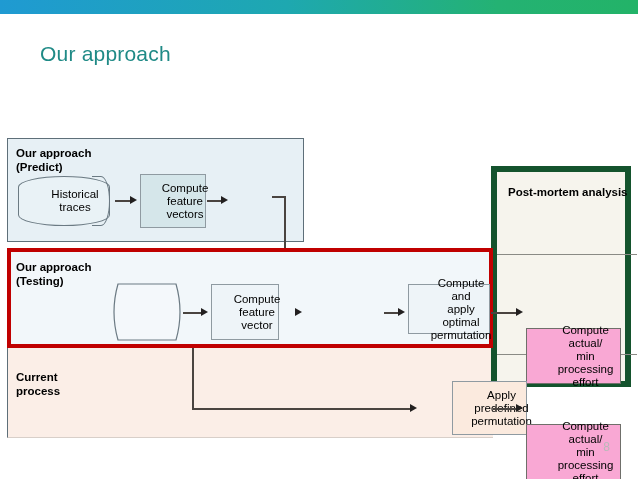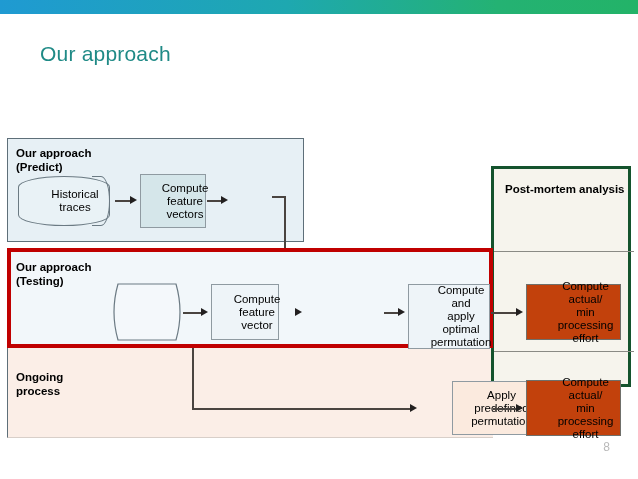--- a/index.html
+++ b/index.html
@@ -69,21 +69,21 @@
     border-left: 1px solid #5e6f79;
     border-bottom: 1px solid #d8cfc9;
   }
 
   
   .postmortem {
     position: absolute;
     left: 484px; top: 28px;
     width: 140px; height: 221px;
     background: #f6f4ed;
-    border: 3px solid #14532d;
+    border: 6px solid #14532d;
     box-sizing: border-box;
   }
   .pm-divider {
     position: absolute;
     left: 0; width: 140px; height: 0;
     border-top: 1px solid #8a8a85;
   }
   .pm-div1 { top: 82px; }
   .pm-div2 { top: 182px; }
   .pm-title {
@@ -120,21 +120,21 @@
     line-height: 13px;
     color: #000;
     padding-left: 24px;
   }
   .box {
     border: 1px solid #8f9aa1;
   }
   .box-train   { background: #d5e6ea; }
   .box-test    { background: #eef4f8; }
   .box-current { background: #fbeade; margin-left: 35px; }
-  .box-pm      { background: #c2410c; border: 1px solid #6f6f6a; }
+  .box-pm      { background: #f9a8d4; border: 1px solid #6f6f6a; margin-top: 44px; }
 
   
   .cylinder {
     position: absolute;
     box-sizing: border-box;
     background: #e9f2f6;
     border: 1px solid #6b7a83;
     border-radius: 50% / 22%;
     display: flex;
     align-items: center;
@@ -254,36 +254,36 @@
   <div class="node box box-test" style="left:204px; top:146px; width:68px; height:56px;">
     <span style="white-space:pre-line;">Compute
 feature
 vector</span>
   </div>
   <div class="arrowhead" style="left:288px; top:170px;"></div>
 
   <div class="conn h-line" style="left:377px; top:174px; width:16px;"></div>
   <div class="arrowhead" style="left:391px; top:170px;"></div>
 
-  <div class="node box box-test" style="left:401px; top:146px; width:82px; height:65px;">
+  <div class="node box box-test" style="left:401px; top:146px; width:82px; height:50px;">
     <span style="white-space:pre-line;">Compute and
 apply optimal
 permutation</span>
   </div>
   <div class="conn h-line" style="left:484px; top:174px; width:27px;"></div>
   <div class="arrowhead" style="left:509px; top:170px;"></div>
 
   <div class="node box box-pm" style="left:519px; top:146px; width:95px; height:56px;">
     <span style="white-space:pre-line;">Compute actual/
 min processing
 effort</span>
   </div>
 
   <div class="band-label lbl-current">
-    <span>Ongoing</span><br>
+    <span>Current</span><br>
     <span>process</span>
   </div>
 
   <div class="node box box-current" style="left:410px; top:243px; width:75px; height:54px;">
     <span style="white-space:pre-line;">Apply
 predefined
 permutation</span>
   </div>
   <div class="conn h-line" style="left:486px; top:270px; width:26px;"></div>
   <div class="arrowhead" style="left:509px; top:266px;"></div>

